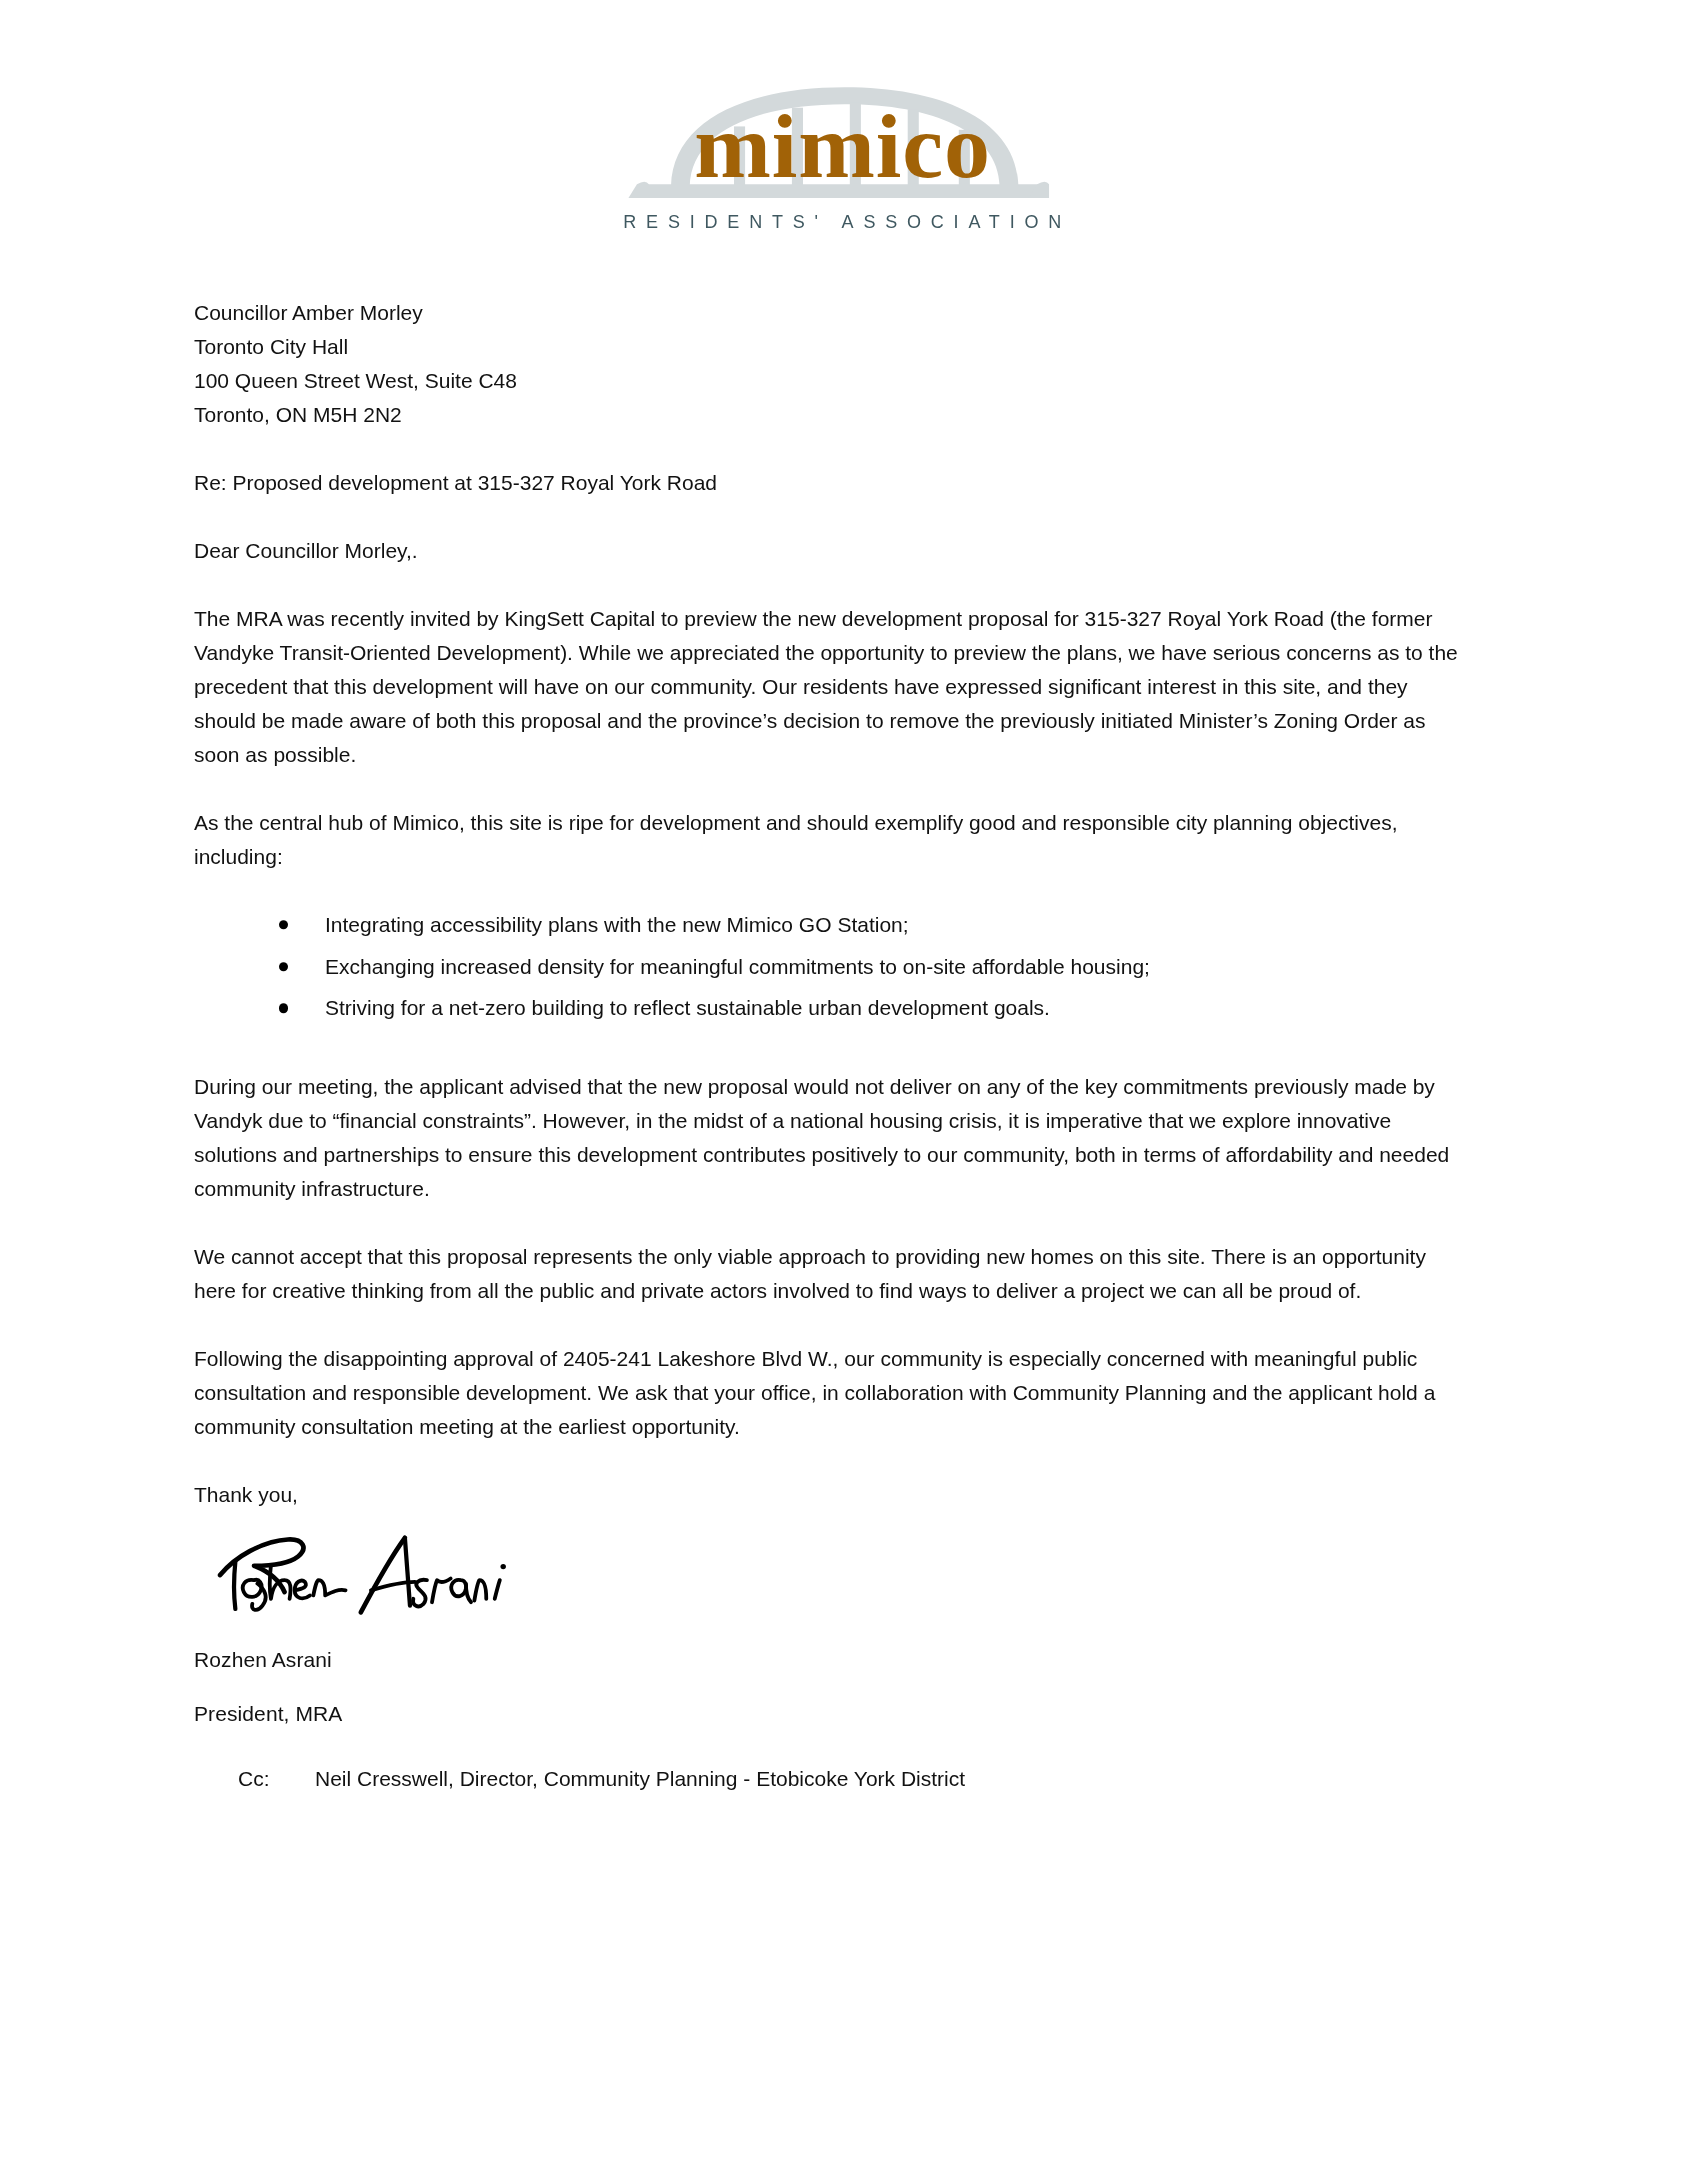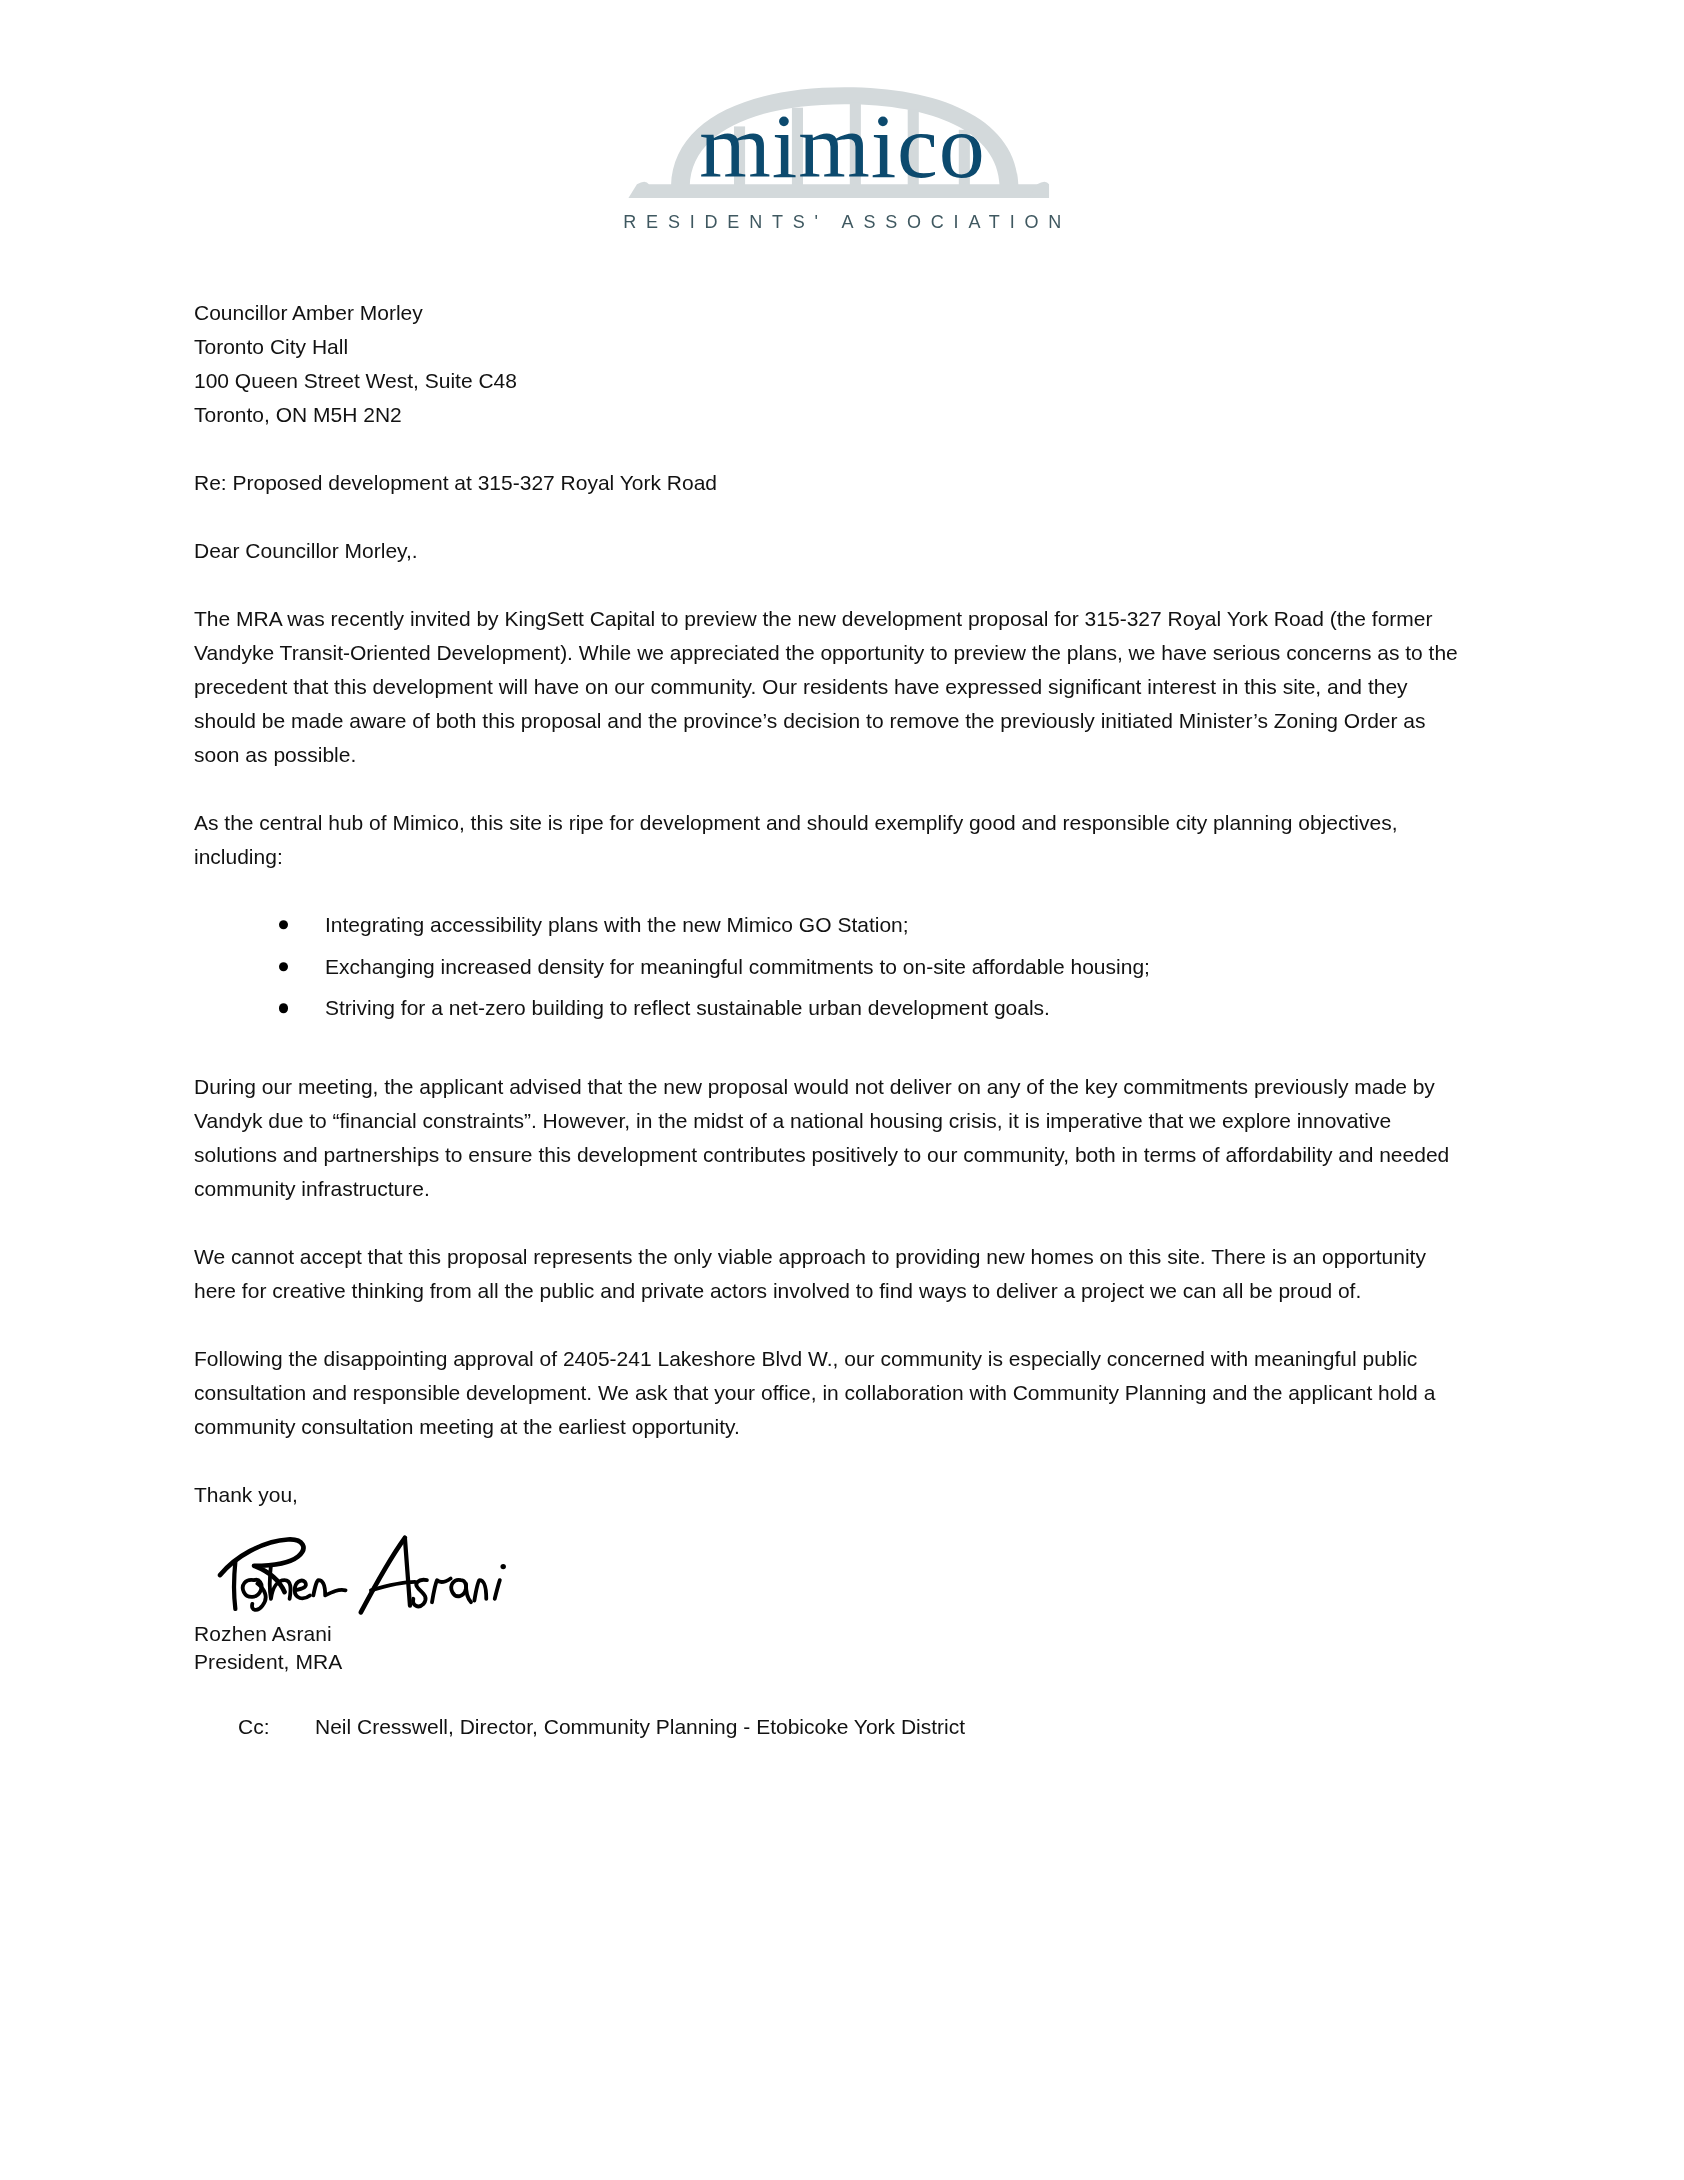--- a/index.html
+++ b/index.html
@@ -52,22 +52,22 @@
     top: 0;
     width: 596px;
     height: 128px;
     display: flex;
     align-items: center;
     justify-content: center;
     font-family: "Liberation Serif", serif;
     font-size: 92px;
     line-height: 1;
     letter-spacing: 0.9px;
-    color: #0c4a6e;
-    font-weight: 400;
+    color: #a16207;
+    font-weight: 700;
   }
   .logo-sub {
     margin-top: 1.7px;
     font-family: "Liberation Sans", sans-serif;
     font-size: 18px;
     letter-spacing: 9.8px;
     color: #3f5860;
     font-weight: 400;
     text-indent: 9.4px;
   }
@@ -124,20 +124,21 @@
   .sig-svg {
     display: block;
     margin-left: 15.3px;
     margin-top: 19px;
   }
   .sig-name {
     font-family: "Liberation Sans", sans-serif;
     font-size: 21px;
     line-height: 28px;
     letter-spacing: 0.1px;
+    margin-top: 26px;
   }
 
   
   .cc-block { position: relative; }
   .cc-row {
     display: flex;
     line-height: 34px;
     margin-left: 44px;
   }
   .cc-label { width: 77px; flex: 0 0 77px; }

